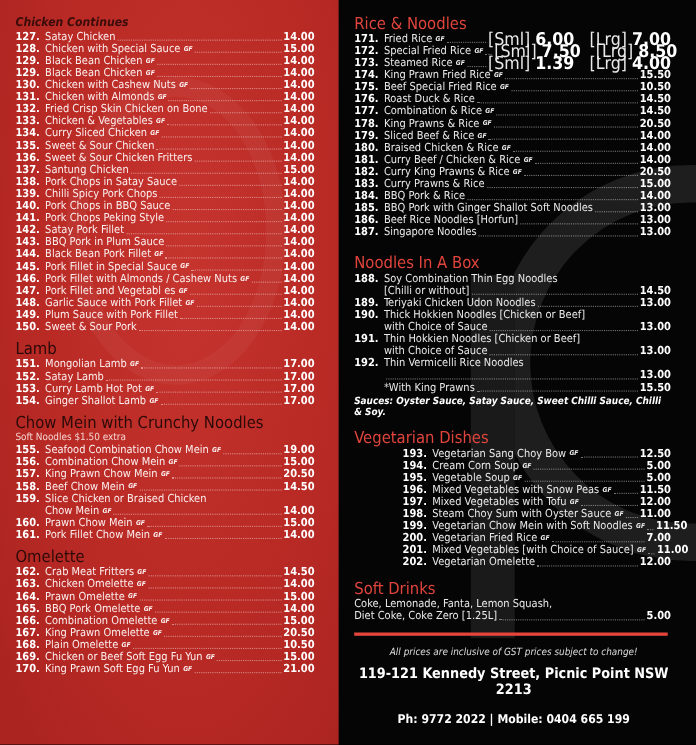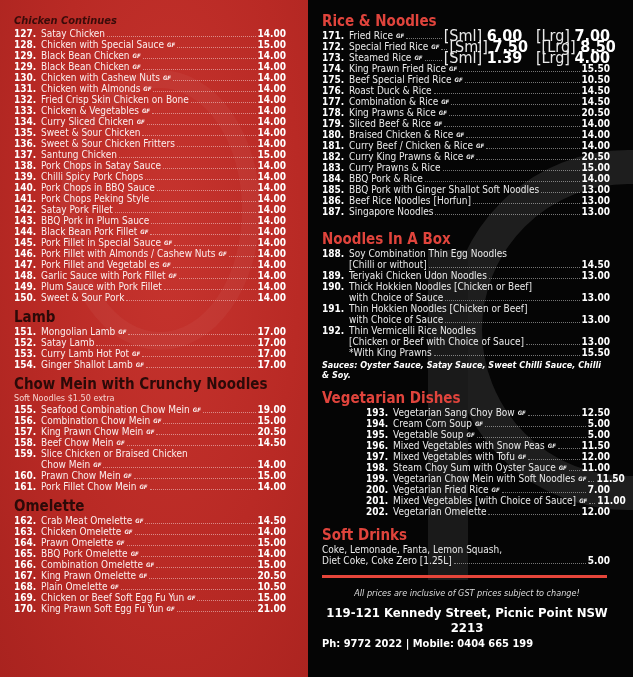--- a/index.html
+++ b/index.html
@@ -14,40 +14,40 @@
   .right {
     position: absolute; left: 308px; top: 0; width: 325px; height: 677px;
     background: #050505;
     overflow: hidden;
   }
   .deco-arc1 { position:absolute; left: 140px; top: 150px; width: 360px; height: 360px; border-radius: 50%; border: 34px solid #1e1e1e; }
   .deco-bar { position:absolute; left: 120px; top: 250px; width: 40px; height: 330px; background:#1a1a1a; }
   .deco-red { position:absolute; left: 60px; top: 70px; width: 200px; height: 280px; border-radius:50%; border: 18px solid rgba(255,255,255,0.04); }
   .content-right { position: absolute; left: 14px; top: 13px; width: 288px; }
   .cat-italic { font-style: italic; font-weight: bold; color: #3a0c0a; font-size: 11px; margin-bottom: 1px; }
-  .sec-title { font-weight: bold; font-size: 15px; line-height: 17px; margin-top: 6px; }
+  .sec-title { font-weight: normal; font-size: 15px; line-height: 17px; margin-top: 6px; }
   .left .sec-title { color: #2b0a08; }
   .right .sec-title { color: #e0443c; }
   .sub { font-size: 9px; color: #f4d4d0; margin-bottom: 1px; }
   .row { display: flex; align-items: flex-end; font-size: 10px; line-height: 11px; color: #fbeeee; }
   .right .row { color: #eaeaea; }
   .num { width: 27px; flex: none; font-weight: bold; color: #fff; }
   .name { white-space: nowrap; }
   .gf { font-size: 6px; font-weight: bold; font-style: italic; margin-left: 3px; vertical-align: top; }
   .dots { flex: 1; border-bottom: 1px dotted rgba(255,255,255,0.45); margin: 0 2px 2px 2px; min-width: 6px; }
   .price { font-weight: bold; color: #fff; flex: none; text-align: right; }
   .cont { padding-left: 27px; }
   .sizes { flex: none; font-size: 16px; }
   .sizes b { color: #fff; }
   .sauces { font-size: 9px; font-style: italic; font-weight: bold; color: #fff; margin-top: 2px; }
   .drinks-line { font-size: 10px; color: #eaeaea; line-height: 11px; }
   .divider { height: 3px; background: #e5453a; margin: 9px 0 0 0; width: 285px; }
   .gst { font-size: 9px; font-style: italic; color: #ddd; text-align: center; margin-top: 10px; width: 290px; }
   .addr { font-size: 13px; font-weight: bold; color: #fff; text-align: center; margin-top: 7px; width: 290px; }
-  .phone { font-size: 11px; font-weight: bold; color: #fff; text-align: left; margin-top: 2px; width: 290px; }
+  .phone { font-size: 11px; font-weight: bold; color: #fff; text-align: center; margin-top: 12px; width: 290px; }
   .ind { padding-left: 5px; margin-left: 39px; }
 </style>
 </head>
 <body>
 
 <div class="page">
 
   <div class="left">
     <div class="deco-red"></div>
 
@@ -309,21 +309,21 @@
           <span class="gf">GF</span>
           <span class="dots"></span>
           <span class="price">14.00</span>
         </div>
       </div>
 
     <div class="sec-title">Omelette</div>
     <div>
         <div class="row">
           <span class="num">162.</span>
-          <span class="name">Crab Meat Omelette</span>
+          <span class="name">Crab Meat Fritters</span>
           <span class="gf">GF</span>
           <span class="dots"></span>
           <span class="price">14.50</span>
         </div>
         <div class="row">
           <span class="num">163.</span>
           <span class="name">Chicken Omelette</span>
           <span class="gf">GF</span>
           <span class="dots"></span>
           <span class="price">14.00</span>
@@ -546,21 +546,20 @@
               <span class="dots"></span>
               <span class="price">13.00</span>
             </div>
           </div>
           <div>
             <div class="row">
               <span class="num">192.</span>
               <span class="name">Thin Vermicelli Rice Noodles</span>
             </div>
             <div class="row cont">
-              <span class="name">[Chicken or Beef with Choice of Sauce]</span>
               <span class="dots"></span>
               <span class="price">13.00</span>
             </div>
             <div class="row cont">
               <span class="name">*With King Prawns</span>
               <span class="dots"></span>
               <span class="price">15.50</span>
             </div>
           </div>
         </div>

